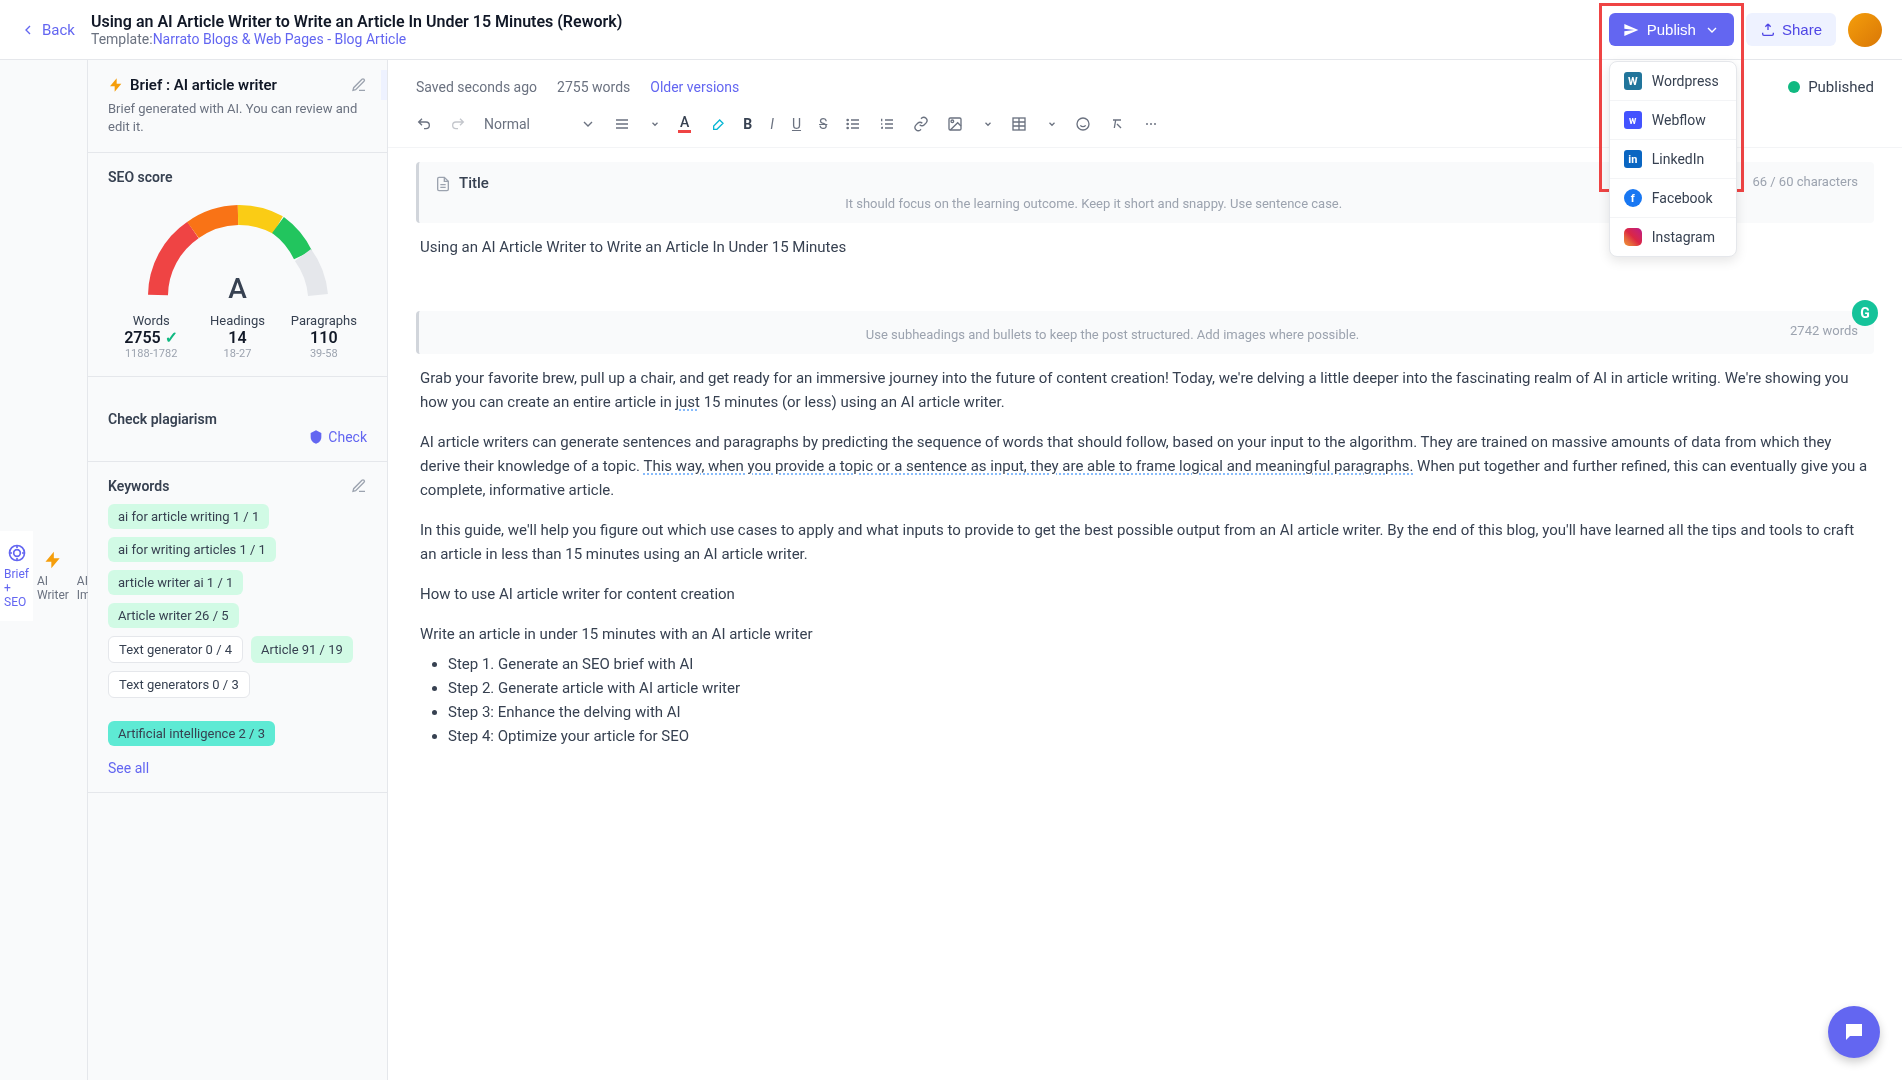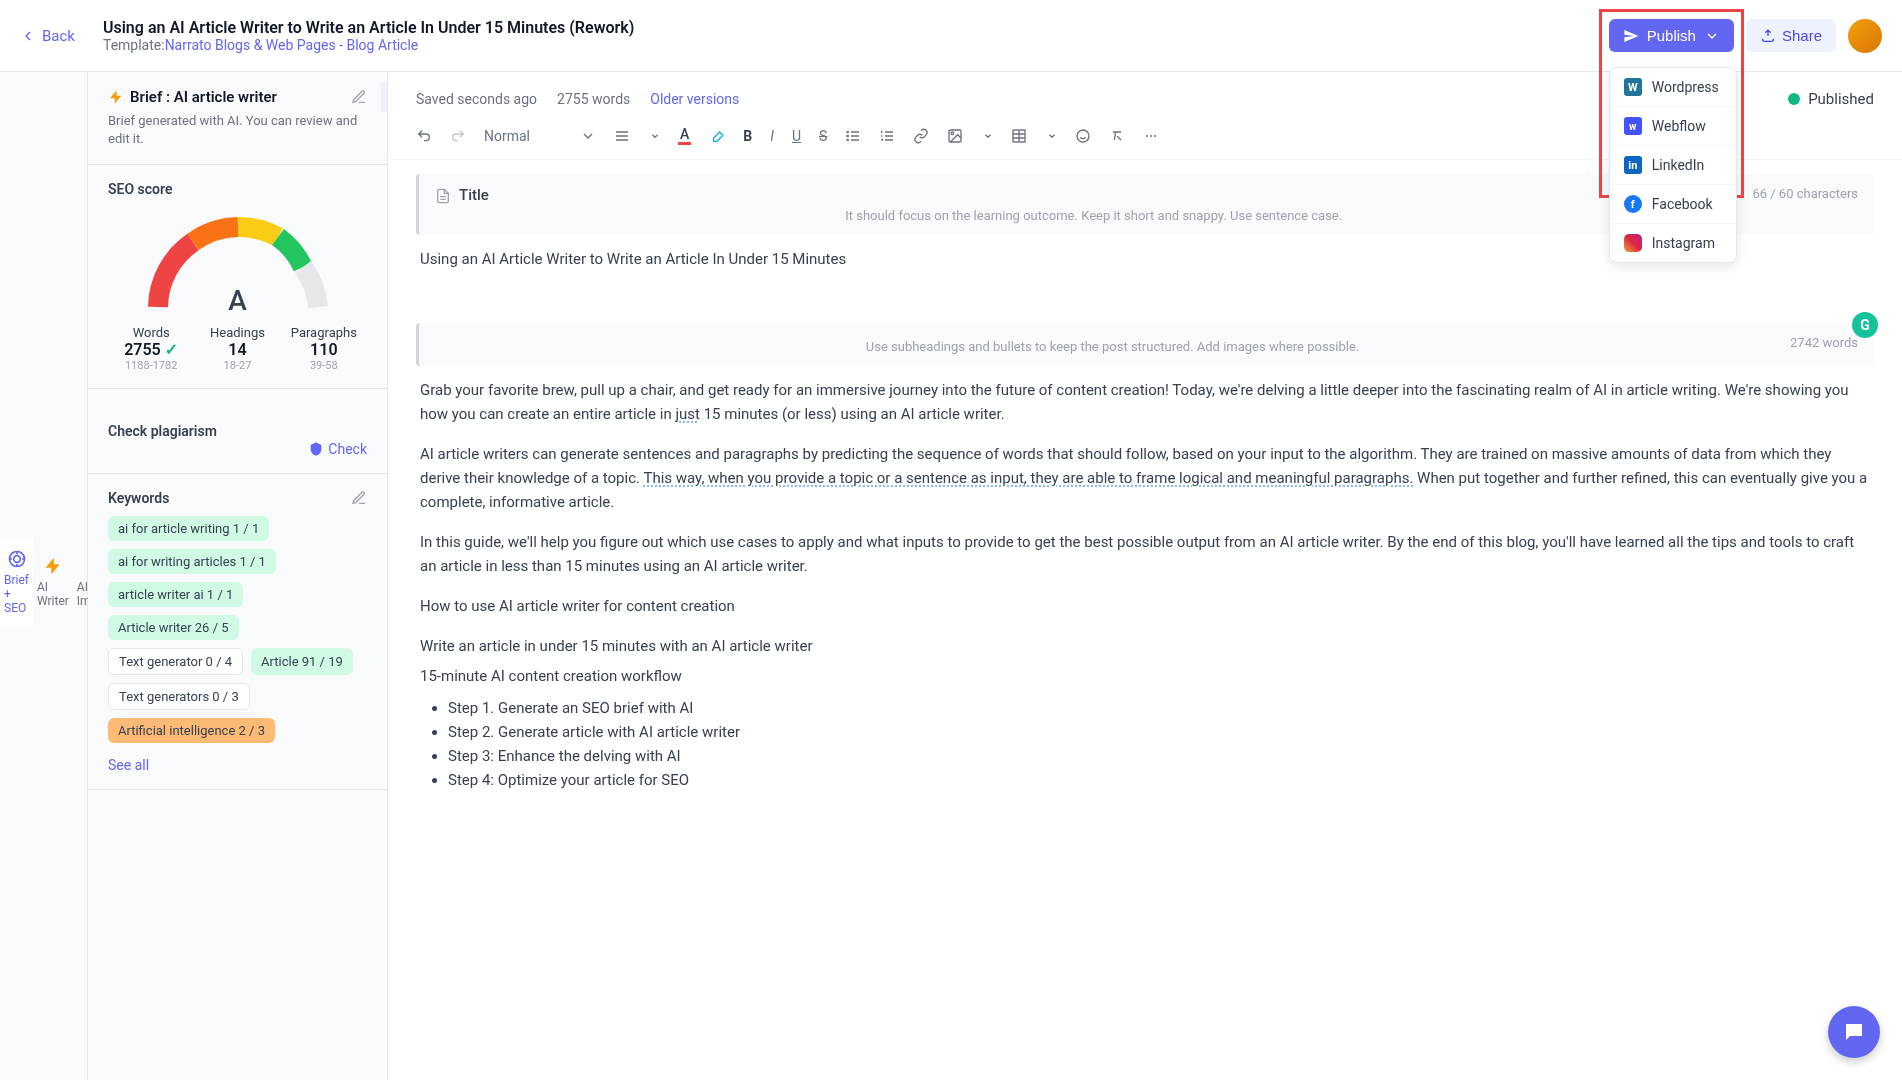--- a/index.html
+++ b/index.html
@@ -1,18 +1,18 @@
 <!DOCTYPE html>
 <html><head>
 <meta charset="utf-8">
 <style>
 * { box-sizing: border-box; margin: 0; padding: 0; }
 body { font-family: -apple-system, BlinkMacSystemFont, "Segoe UI", Roboto, sans-serif; font-size: 14px; color: #1f2937; background: #fff; overflow: hidden; }
 .app { display: flex; flex-direction: column; height: 100vh; }
-.topbar { display: flex; align-items: center; padding: 10px 20px; border-bottom: 1px solid #e5e7eb; gap: 28px; height: 72px; }
+.topbar { display: flex; align-items: center; padding: 10px 20px; border-bottom: 1px solid #e5e7eb; gap: 16px; height: 60px; }
 .back { color: #6366f1; display: flex; align-items: center; gap: 6px; cursor: pointer; font-size: 15px; }
 .title-block { flex: 1; }
 .doc-title { font-size: 16px; font-weight: 600; color: #111827; }
 .doc-template { font-size: 14px; color: #6b7280; }
 .doc-template a { color: #6366f1; text-decoration: none; }
 .topbar-actions { display: flex; align-items: center; gap: 12px; position: relative; }
 .publish-btn { background: #6366f1; color: #fff; border: none; border-radius: 6px; padding: 8px 14px; display: flex; align-items: center; gap: 8px; font-size: 15px; cursor: pointer; }
 .share-btn { background: #eef2ff; color: #4f46e5; border: none; border-radius: 6px; padding: 8px 14px; display: flex; align-items: center; gap: 6px; font-size: 15px; cursor: pointer; }
 .avatar { width: 34px; height: 34px; border-radius: 50%; background: linear-gradient(135deg,#f59e0b,#d97706); }
 .publish-dropdown { position: absolute; top: 48px; left: 0; width: 128px; background: #fff; border: 1px solid #e5e7eb; border-radius: 8px; box-shadow: 0 4px 12px rgba(0,0,0,0.1); z-index: 100; }
@@ -37,21 +37,21 @@
 .stats-row > div { flex: 1; }
 .stat-label { font-size: 13px; color: #374151; }
 .stat-val { font-size: 16px; font-weight: 600; color: #111827; display: flex; align-items: center; justify-content: center; gap: 4px; }
 .stat-range { font-size: 11px; color: #9ca3af; }
 .section-title { font-size: 14px; font-weight: 600; color: #374151; }
 .check-link { color: #6366f1; font-size: 14px; display: flex; align-items: center; gap: 4px; cursor: pointer; margin-top: 36px; }
 .chips { display: flex; flex-wrap: wrap; gap: 8px; margin-top: 10px; }
 .chip { padding: 5px 10px; border-radius: 6px; font-size: 13px; color: #374151; display: inline-flex; align-items: center; gap: 4px; }
 .chip.green { background: #d1fae5; }
 .chip.white { background: #fff; border: 1px solid #e5e7eb; }
-.chip.yellow { background: #fdba74; }
+.chip.yellow { background: #5eead4; margin-top: 15px; }
 .see-all { color: #6366f1; font-size: 14px; margin-top: 14px; cursor: pointer; }
 .editor { flex: 1; display: flex; flex-direction: column; overflow: hidden; position: relative; }
 .editor-header { display: flex; align-items: center; padding: 18px 28px 12px; gap: 20px; font-size: 14px; color: #6b7280; }
 .older-link { color: #6366f1; cursor: pointer; }
 .status-badge { margin-left: auto; display: flex; align-items: center; gap: 8px; color: #374151; font-size: 15px; }
 .status-dot { width: 12px; height: 12px; border-radius: 50%; background: #10b981; }
 .toolbar { display: flex; align-items: center; gap: 18px; padding: 6px 28px 14px; border-bottom: 1px solid #f3f4f6; color: #6b7280; }
 .toolbar .tb { cursor: pointer; display: inline-flex; align-items: center; gap: 20px; }
 .content { flex: 1; overflow-y: auto; padding: 0 28px 40px; }
 .block { margin-top: 14px; }
@@ -392,21 +392,20 @@
               <div class="block-head-hint">Use subheadings and bullets to keep the post structured. Add images where possible.</div>
             </div>
             <div class="block-meta">2742 words</div>
           </div>
           <div class="block-body">
             <p><span>Grab your favorite brew, pull up a chair, and get ready for an immersive journey into the future of content creation! Today, we're delving a little deeper into the fascinating realm of AI in article writing. We're showing you how you can create an entire article in </span><span class="underline-dotted">just</span><span> 15 minutes (or less) using an AI article writer.</span></p>
             <p><span>AI article writers can generate sentences and paragraphs by predicting the sequence of words that should follow, based on your input to the algorithm. They are trained on massive amounts of data from which they derive their knowledge of a topic. </span><span class="underline-dotted">This way, when you provide a topic or a sentence as input, they are able to frame logical and meaningful paragraphs.</span><span> When put together and further refined, this can eventually give you a complete, informative article.</span></p>
             <p>In this guide, we'll help you figure out which use cases to apply and what inputs to provide to get the best possible output from an AI article writer. By the end of this blog, you'll have learned all the tips and tools to craft an article in less than 15 minutes using an AI article writer.</p>
             <p>How to use AI article writer for content creation</p>
             <p style="margin-bottom:6px">Write an article in under 15 minutes with an AI article writer</p>
-            <p style="margin-bottom:8px">15-minute AI content creation workflow</p>
             <ul class="ul">
               <li>Step 1. Generate an SEO brief with AI</li>
               <li>Step 2. Generate article with AI article writer</li>
               <li>Step 3: Enhance the delving with AI</li>
               <li>Step 4: Optimize your article for SEO</li>
             </ul>
           </div>
         </div>
       </div>
     </div>

